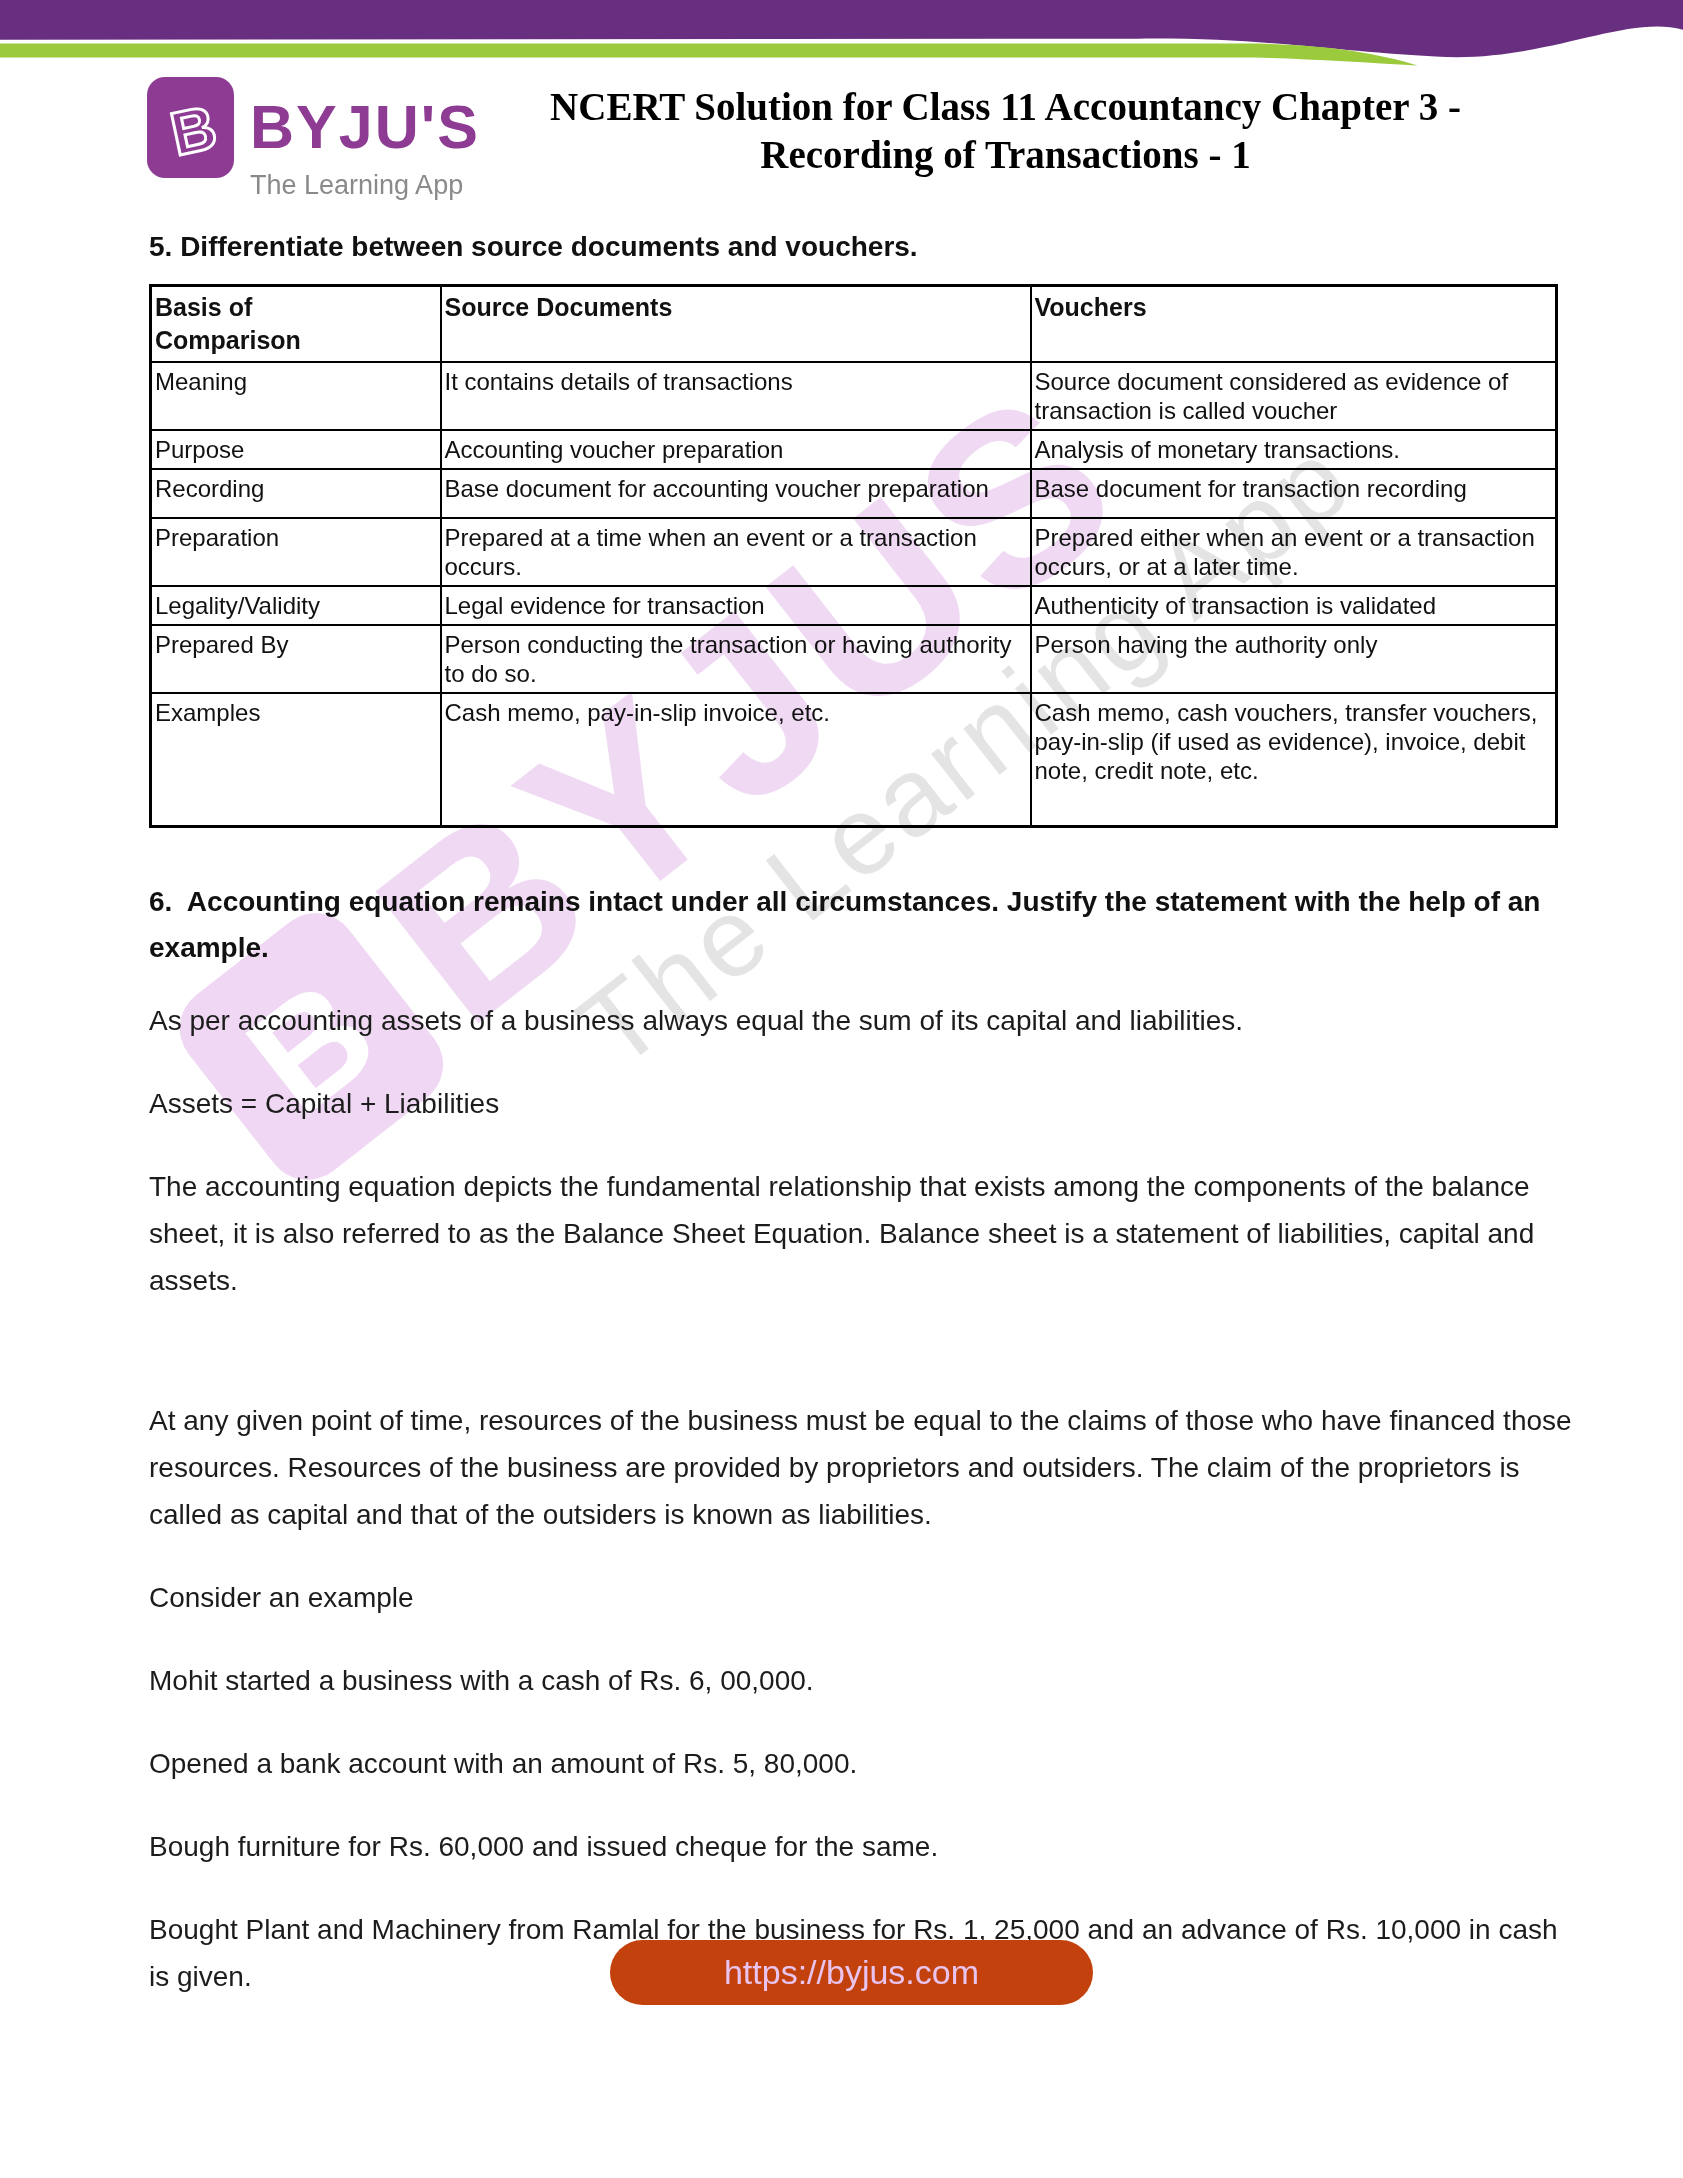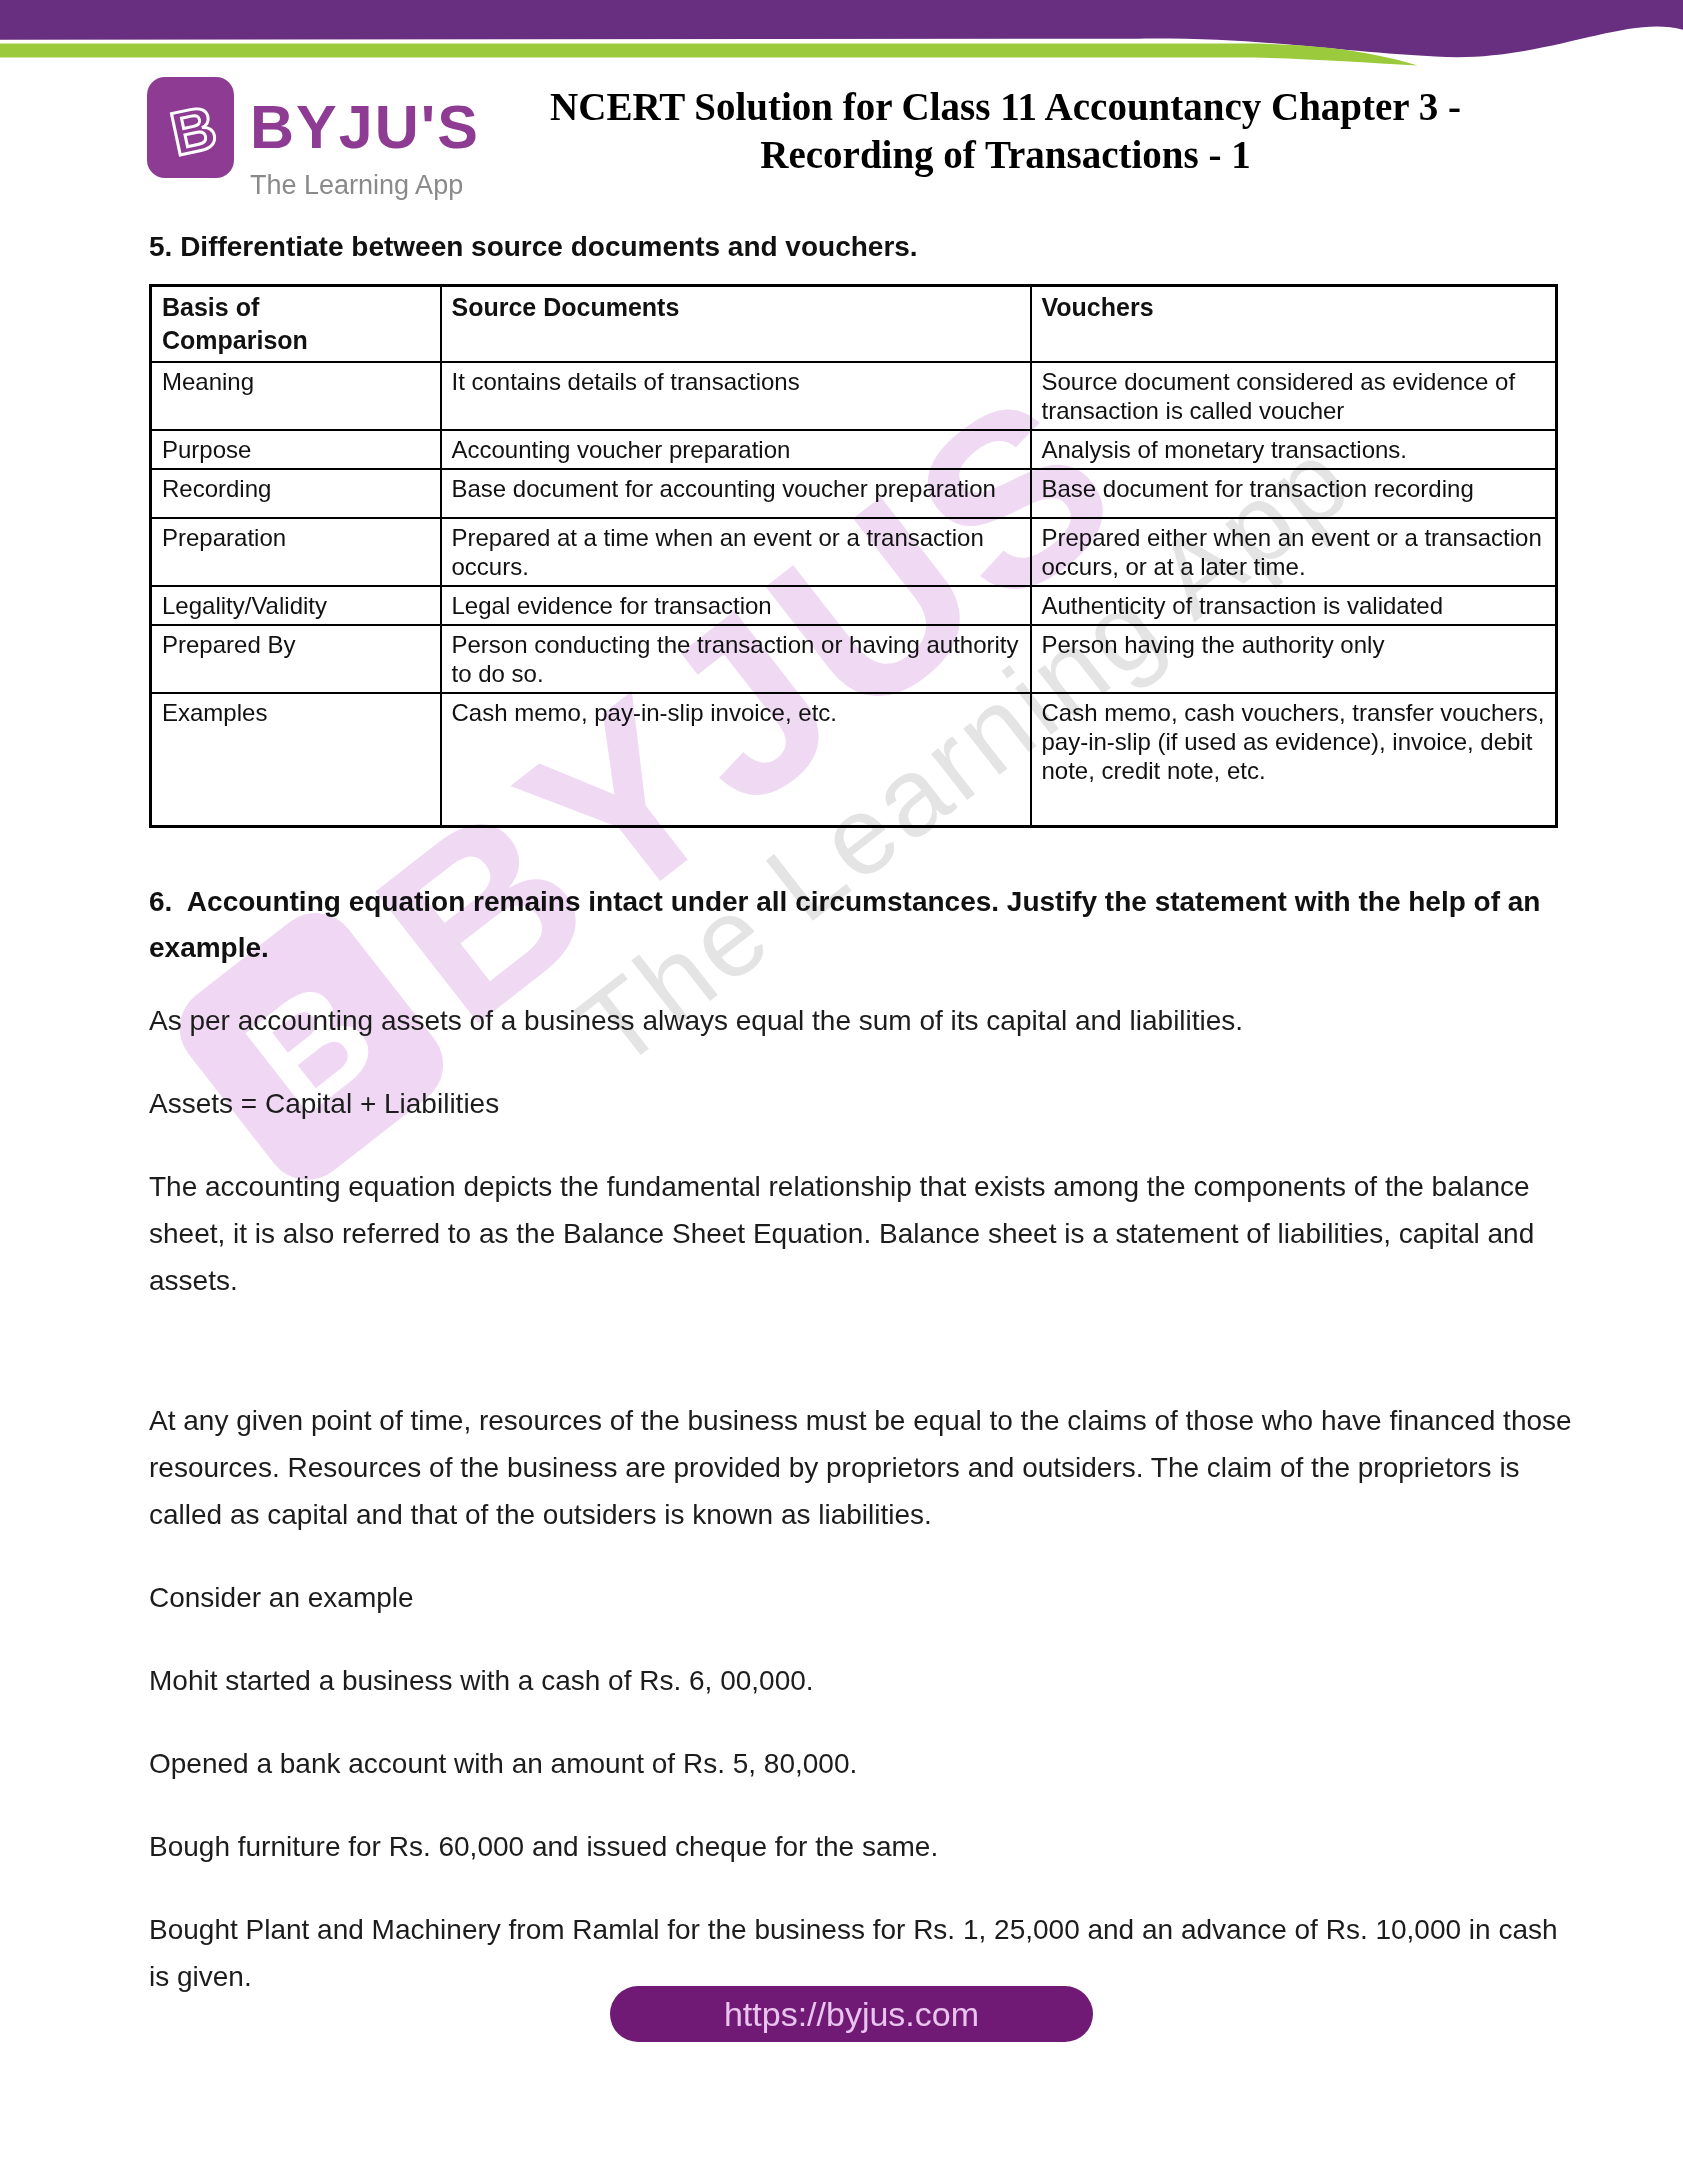--- a/index.html
+++ b/index.html
@@ -32,32 +32,32 @@
   
   .content { position:absolute; left:149px; top:224px; width:1426px; z-index:1; }
   .q-heading { font-weight:bold; font-size:28px; line-height:46px; color:#111; }
   .cmp-table {
     border-collapse:collapse; width:1406px; margin-top:14px;
     font-size:24px; line-height:29px; color:#111;
     border:3px solid #000; table-layout:fixed;
   }
   .cmp-table th, .cmp-table td {
     border:2px solid #000; vertical-align:top; text-align:left;
-    padding:4px 10px; background:transparent;
+    padding:4px 3px; background:transparent;
   }
   .cmp-table thead th { font-weight:bold; font-size:25px; line-height:33px; }
   .cmp-table thead th:first-child { padding-right:109px; }
   .q6 { margin-top:51px; }
   .para { font-size:28px; line-height:47px; margin:36px 0 0 0; }
   .para-first { margin-top:26px; }
   .spacer { height:57px; }
   
   .footer-pill {
-    position:absolute; left:610px; top:1986px; width:483px; height:56px;
-    background:#701a75; border-radius:34px; display:flex; align-items:center;
+    position:absolute; left:610px; top:1940px; width:483px; height:65px;
+    background:#c2410c; border-radius:34px; display:flex; align-items:center;
     justify-content:center; z-index:2; cursor:pointer;
   }
   .footer-pill span { color:#e9c4ee; font-size:34px; }
 </style>
 </head>
 <body>
 
 <div class="page">
 
   <svg class="header-wave" width="1683" height="109" viewBox="0 0 1700 110">

